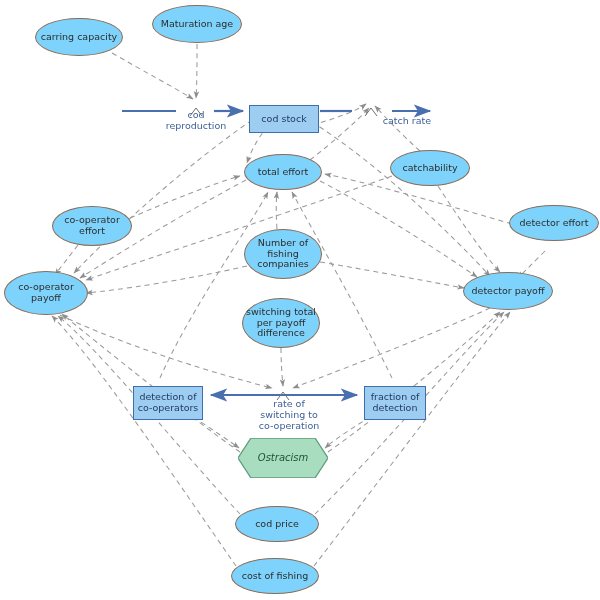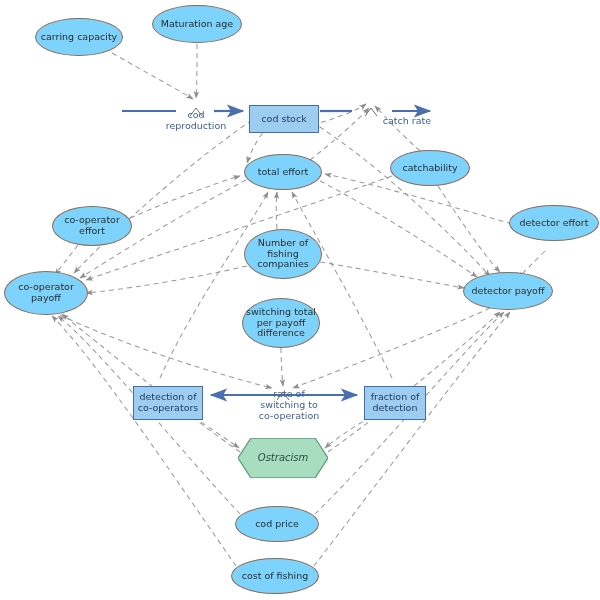--- a/index.html
+++ b/index.html
@@ -253,19 +253,19 @@
 
   <div class="flowlabel" style="left:151px; top:99px; width:90px;">
     <span class="lbl">cod
 reproduction</span>
   </div>
 
   <div class="flowlabel" style="left:341px; top:105px; width:60px;margin-left:36px;">
     <span class="lbl">catch rate</span>
   </div>
 
-  <div class="flowlabel" style="left:234px; top:378px; width:110px;">
+  <div class="flowlabel" style="left:234px; top:388px; width:110px;">
     <span class="lbl">rate of
 switching to
 co-operation</span>
   </div>
 
 </div>
 
 </body></html>

